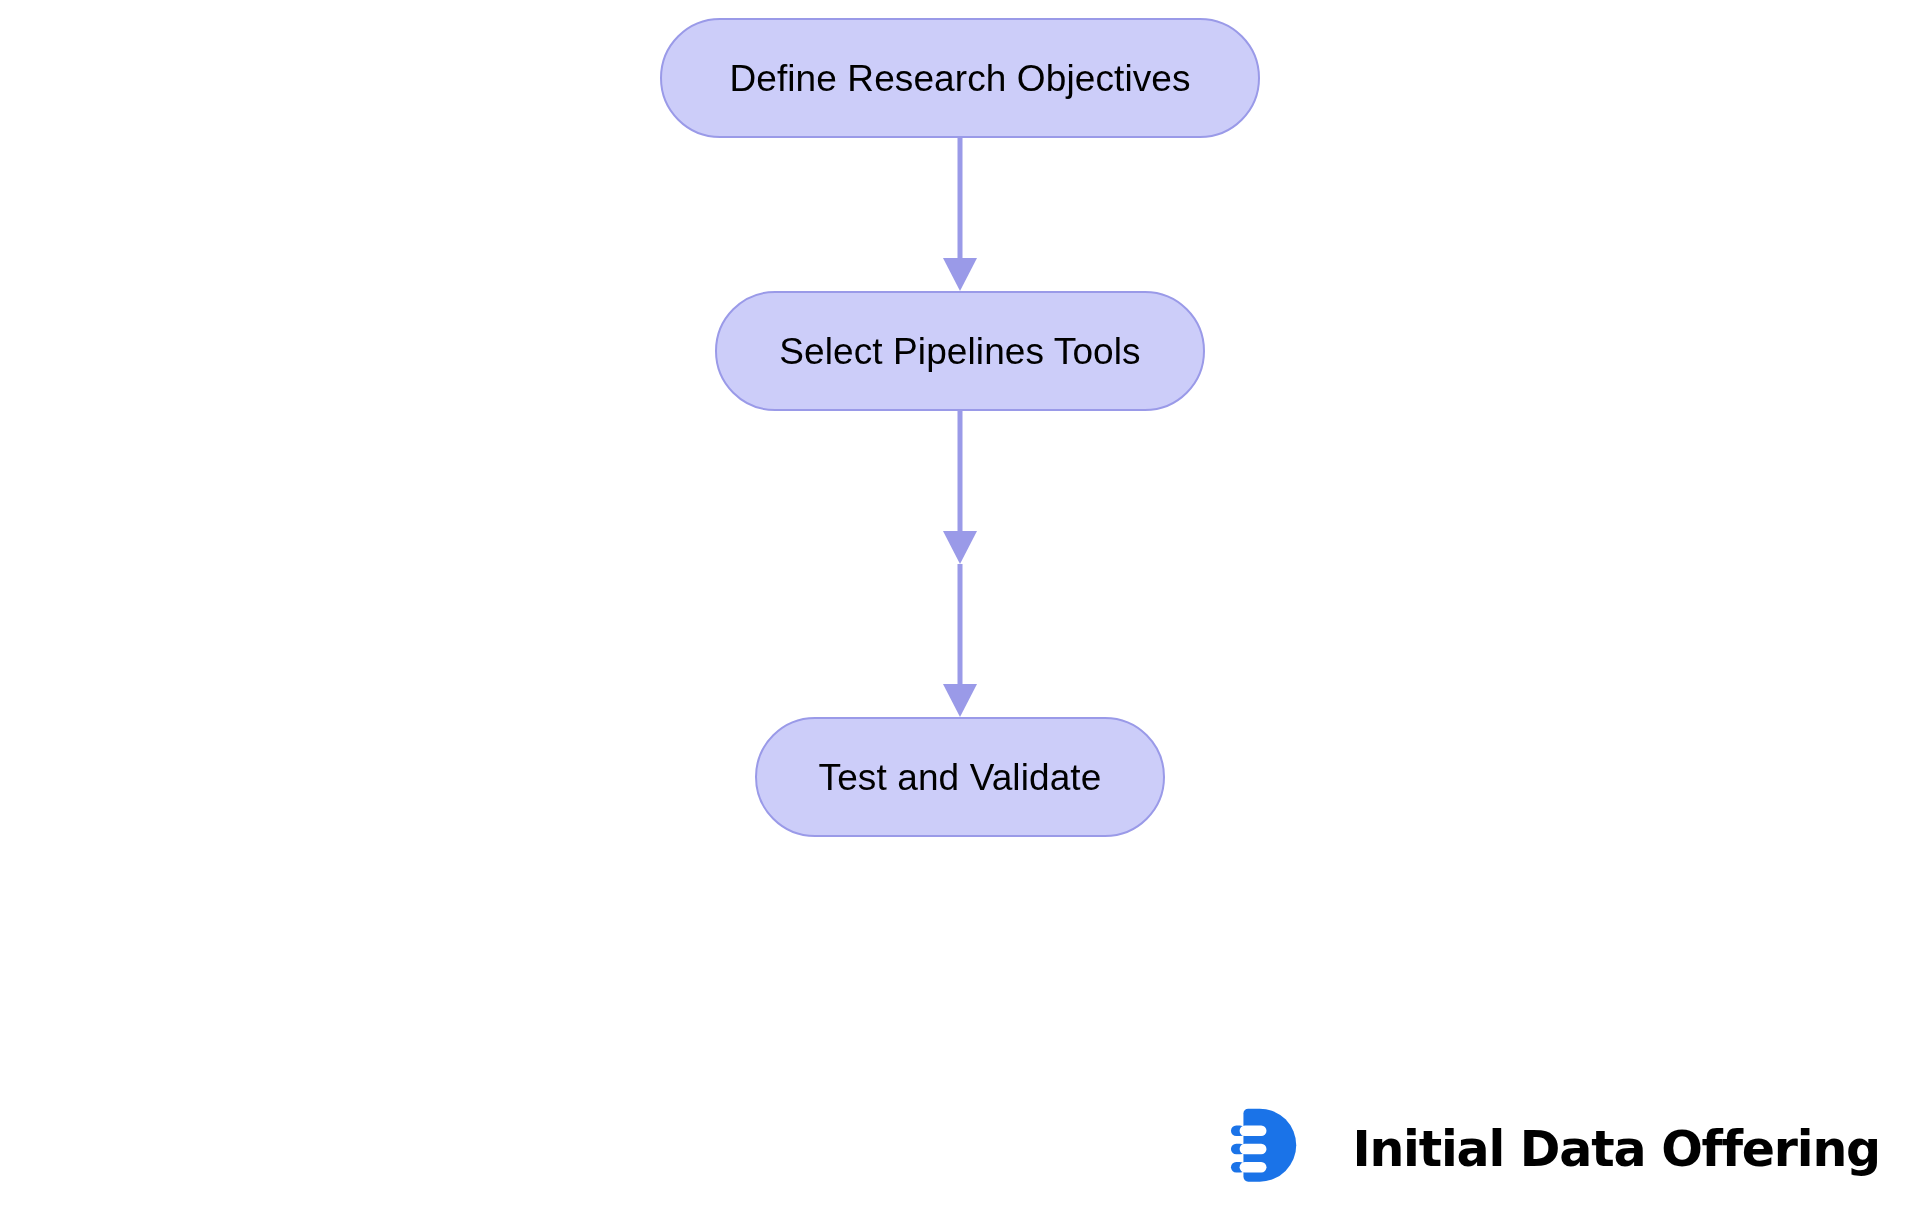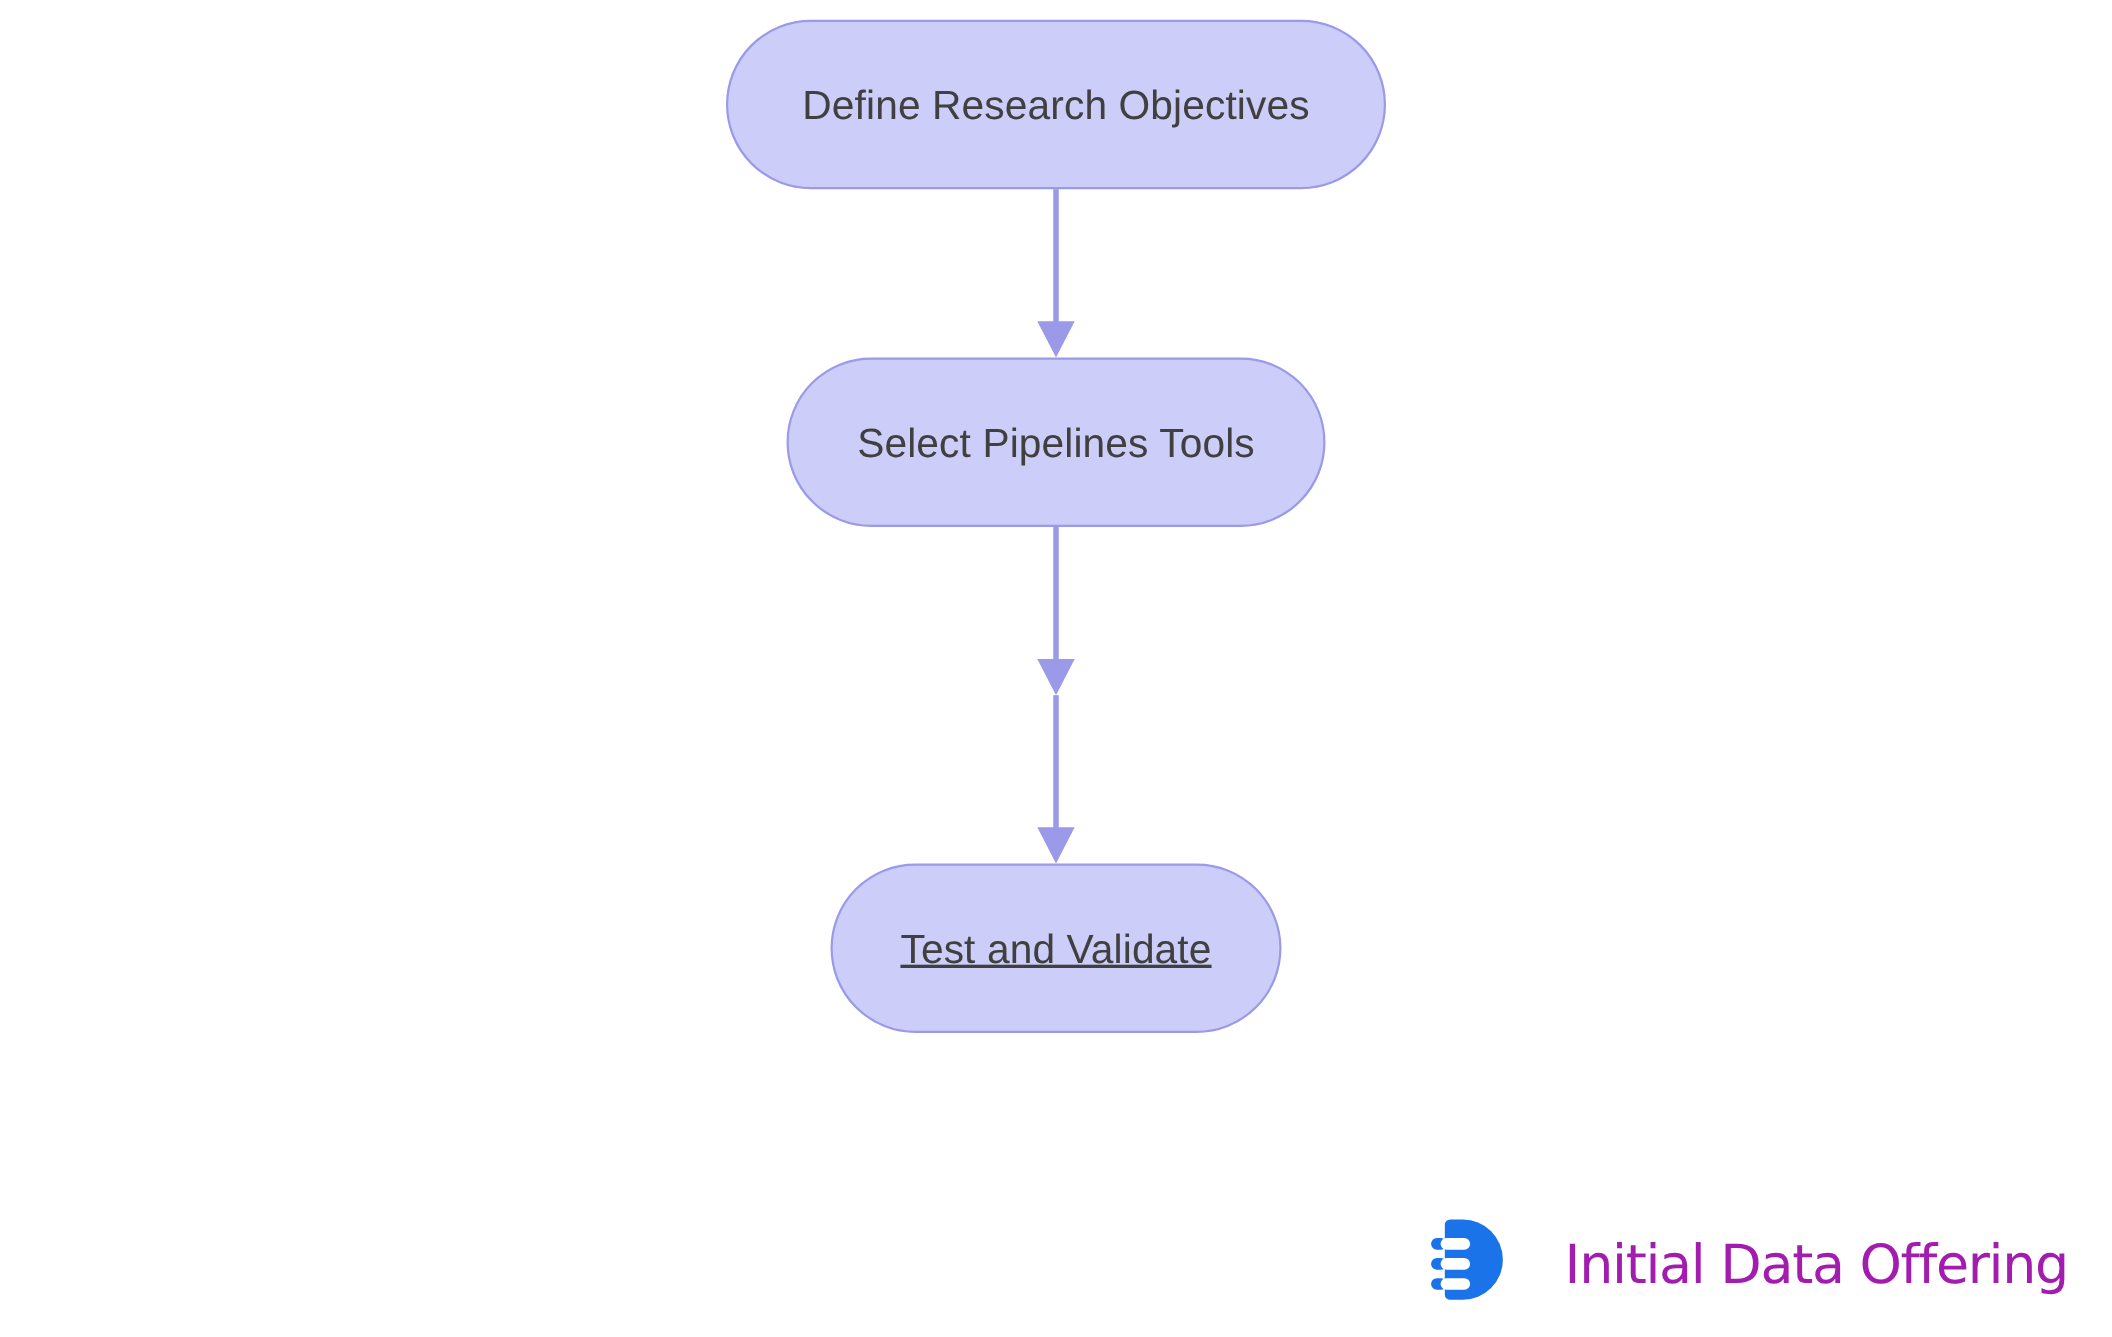--- a/index.html
+++ b/index.html
@@ -33,40 +33,40 @@
     display: flex;
     flex-direction: column;
     align-items: center;
     justify-content: flex-start;
     padding-top: 18px;
     box-sizing: border-box;
   }
 
   .node {
     box-sizing: border-box;
-    height: 154px;
+    height: 120px;
     border: 2px solid #9a9ae8;
     background: #cccdf9;
     border-radius: 999px;
     display: flex;
     align-items: center;
     justify-content: center;
-    color: #404040;
+    color: #000000;
     font-size: 37px;
     font-weight: 400;
     letter-spacing: 0.1px;
     white-space: nowrap;
     padding: 0 62px;
     line-height: 1;
   }
 
   .node-1 { min-width: 600px; }
   .node-2 { min-width: 484px; }
   .node-3 { min-width: 644px; }
-  .node-4 { min-width: 410px; text-decoration: underline; }
+  .node-4 { min-width: 410px; }
 
   
   .connector {
     width: 40px;
     height: 153px;
     position: relative;
     flex: 0 0 auto;
   }
   .connector .stem {
     position: absolute;
@@ -100,22 +100,22 @@
   }
   .brand-mark {
     width: 96px;
     height: 96px;
     flex: 0 0 auto;
     display: block;
   }
   .brand-text {
     font-family: "DejaVu Sans", sans-serif;
     font-size: 49px;
-    font-weight: normal;
-    color: #a21caf;
+    font-weight: bold;
+    color: #000000;
     letter-spacing: -1.2px;
     line-height: 1;
     white-space: nowrap;
   }
 </style>
 </head>
 <body>
 
 <div id="canvas">
 

